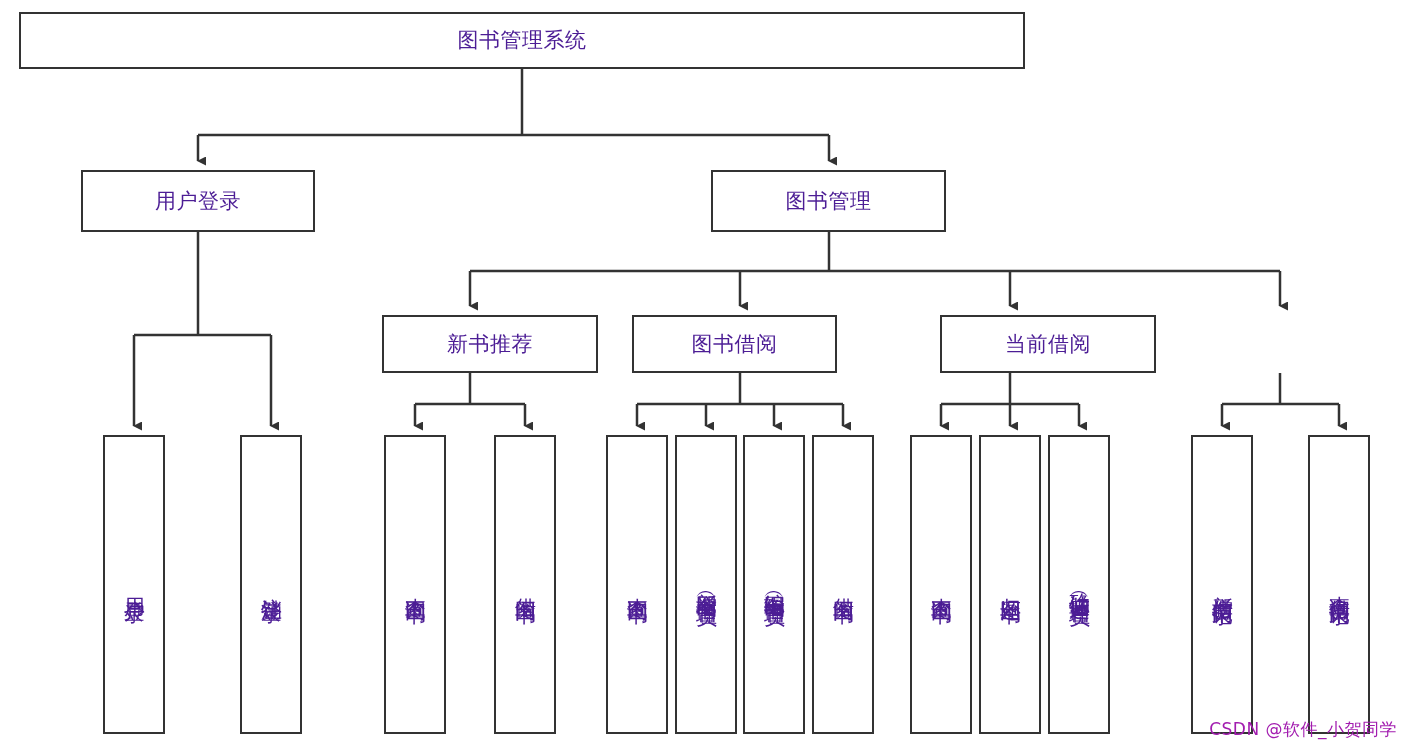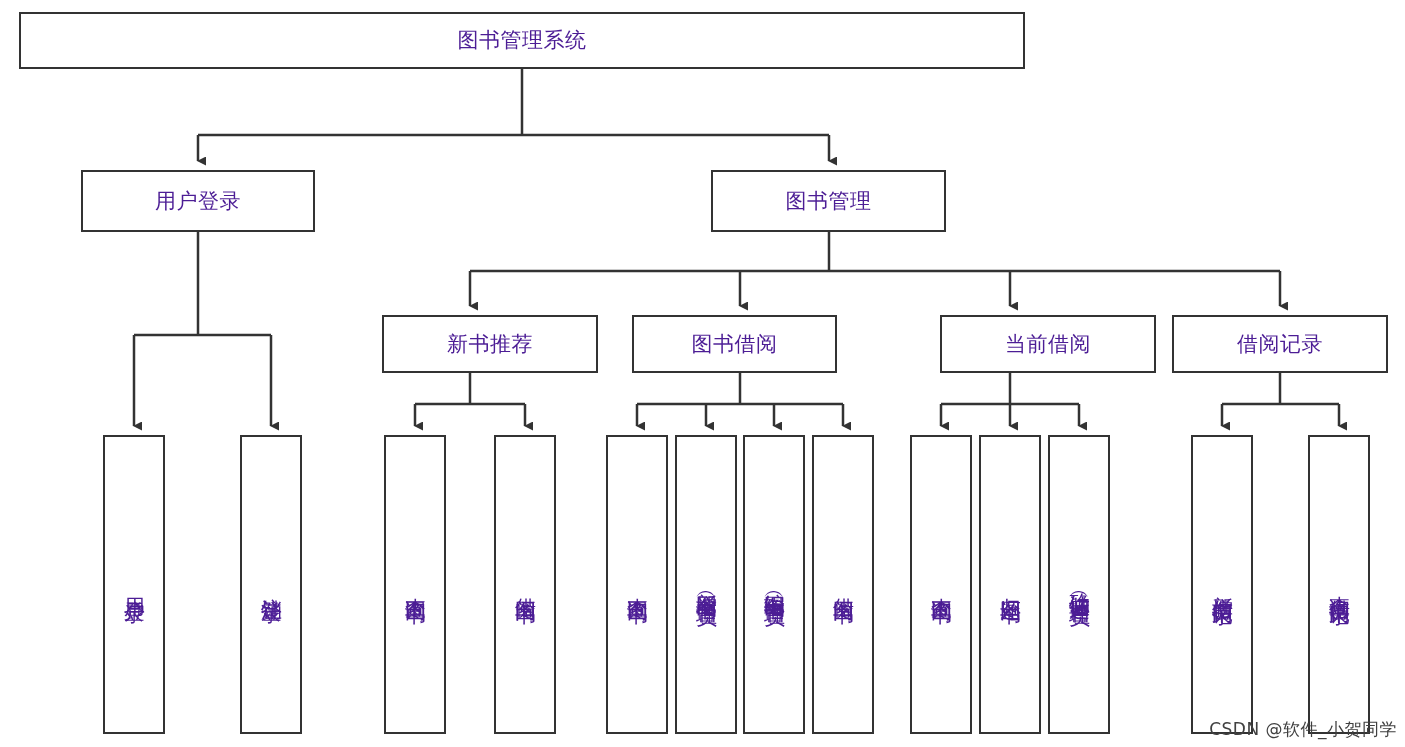--- a/index.html
+++ b/index.html
@@ -53,21 +53,21 @@
     font-size: 21px;
     line-height: 1.28;
     letter-spacing: 2px;
     white-space: nowrap;
     max-height: 100%;
   }
   #watermark {
     position: absolute;
     right: 8px;
     bottom: 6px;
-    color: #404040;
+    color: #a21caf;
     font-size: 17px;
     letter-spacing: 0.5px;
     white-space: nowrap;
     pointer-events: none;
   }
 </style>
 </head>
 <body>
 
 <div id="diagram-root">
@@ -137,23 +137,20 @@
 
   <div class="node-box" style="left:362px; top:315px; width:216px; height:58px;margin-left:20px;">
     <span class="node-label">新书推荐</span>
   </div>
   <div class="node-box" style="left:632px; top:315px; width:205px; height:58px;">
     <span class="node-label">图书借阅</span>
   </div>
   <div class="node-box" style="left:940px; top:315px; width:216px; height:58px;">
     <span class="node-label">当前借阅</span>
   </div>
-  <div class="node-box" style="left:1172px; top:315px; width:216px; height:58px;">
-    <span class="node-label">借阅记录</span>
-  </div>
 
   <div class="node-box vertical" style="left:103px; top:435px; width:62px; height:299px;">
     <span class="node-label">用户登录</span>
   </div>
   <div class="node-box vertical" style="left:240px; top:435px; width:62px; height:299px;">
     <span class="node-label">注销登录</span>
   </div>
 
   <div class="node-box vertical" style="left:384px; top:435px; width:62px; height:299px;">
     <span class="node-label">查询图书</span>

